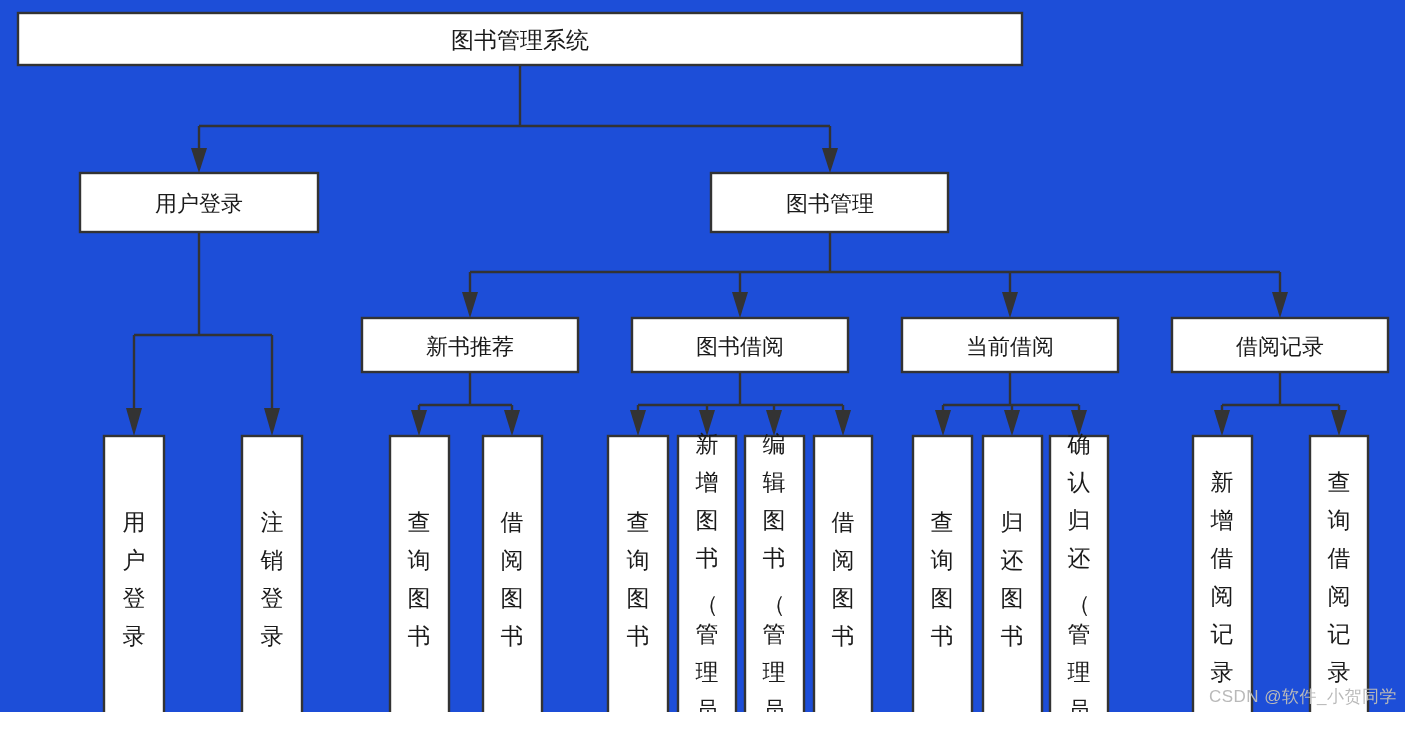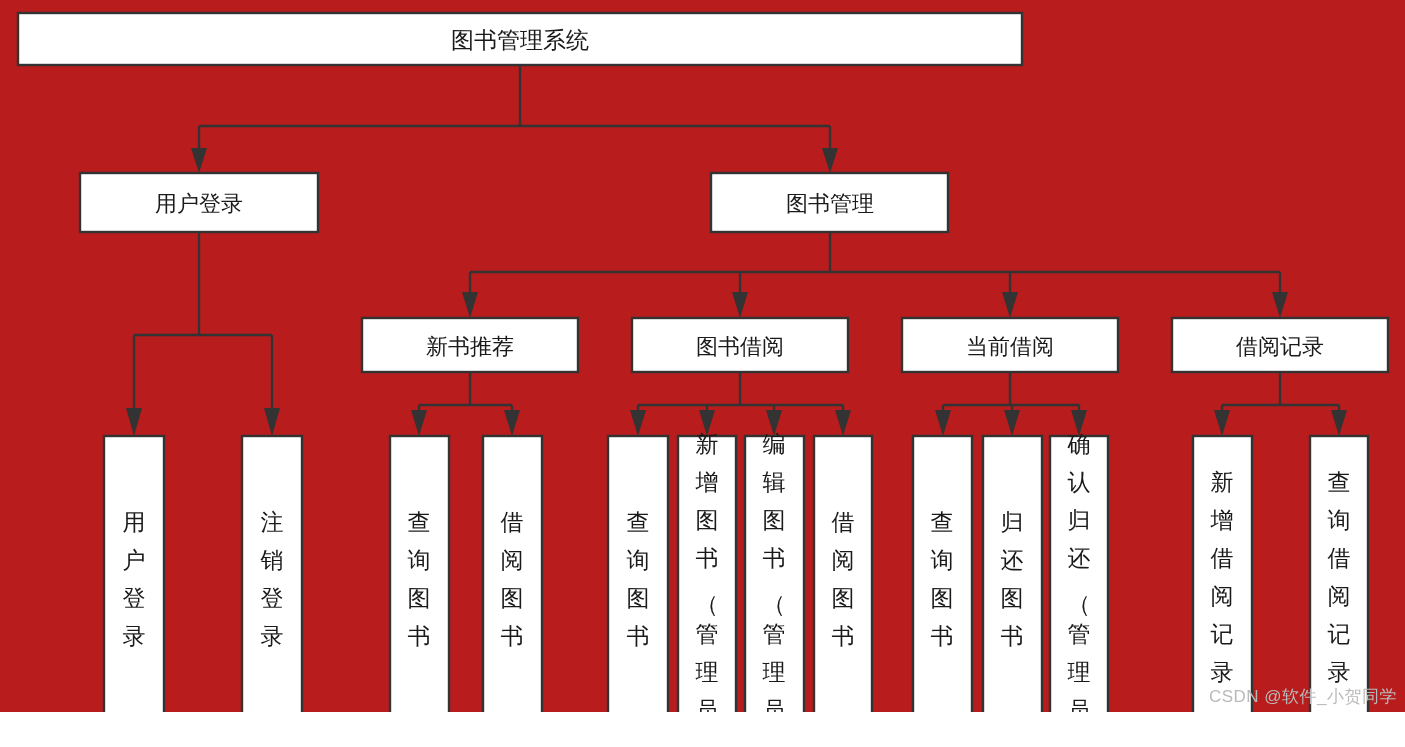--- a/index.html
+++ b/index.html
@@ -7,21 +7,21 @@
     padding: 0;
     background: #ffffff;
   }
   body {
     font-family: "Liberation Sans", "DejaVu Sans", sans-serif;
   }
   #diagram-root {
     position: relative;
     width: 1405px;
     height: 712px;
-    background: #b91c1c;
+    background: #1d4ed8;
     overflow: hidden;
   }
   svg.diagram-canvas {
     position: absolute;
     left: 0;
     top: 0;
     width: 1405px;
     height: 747px;
     display: block;
   }

